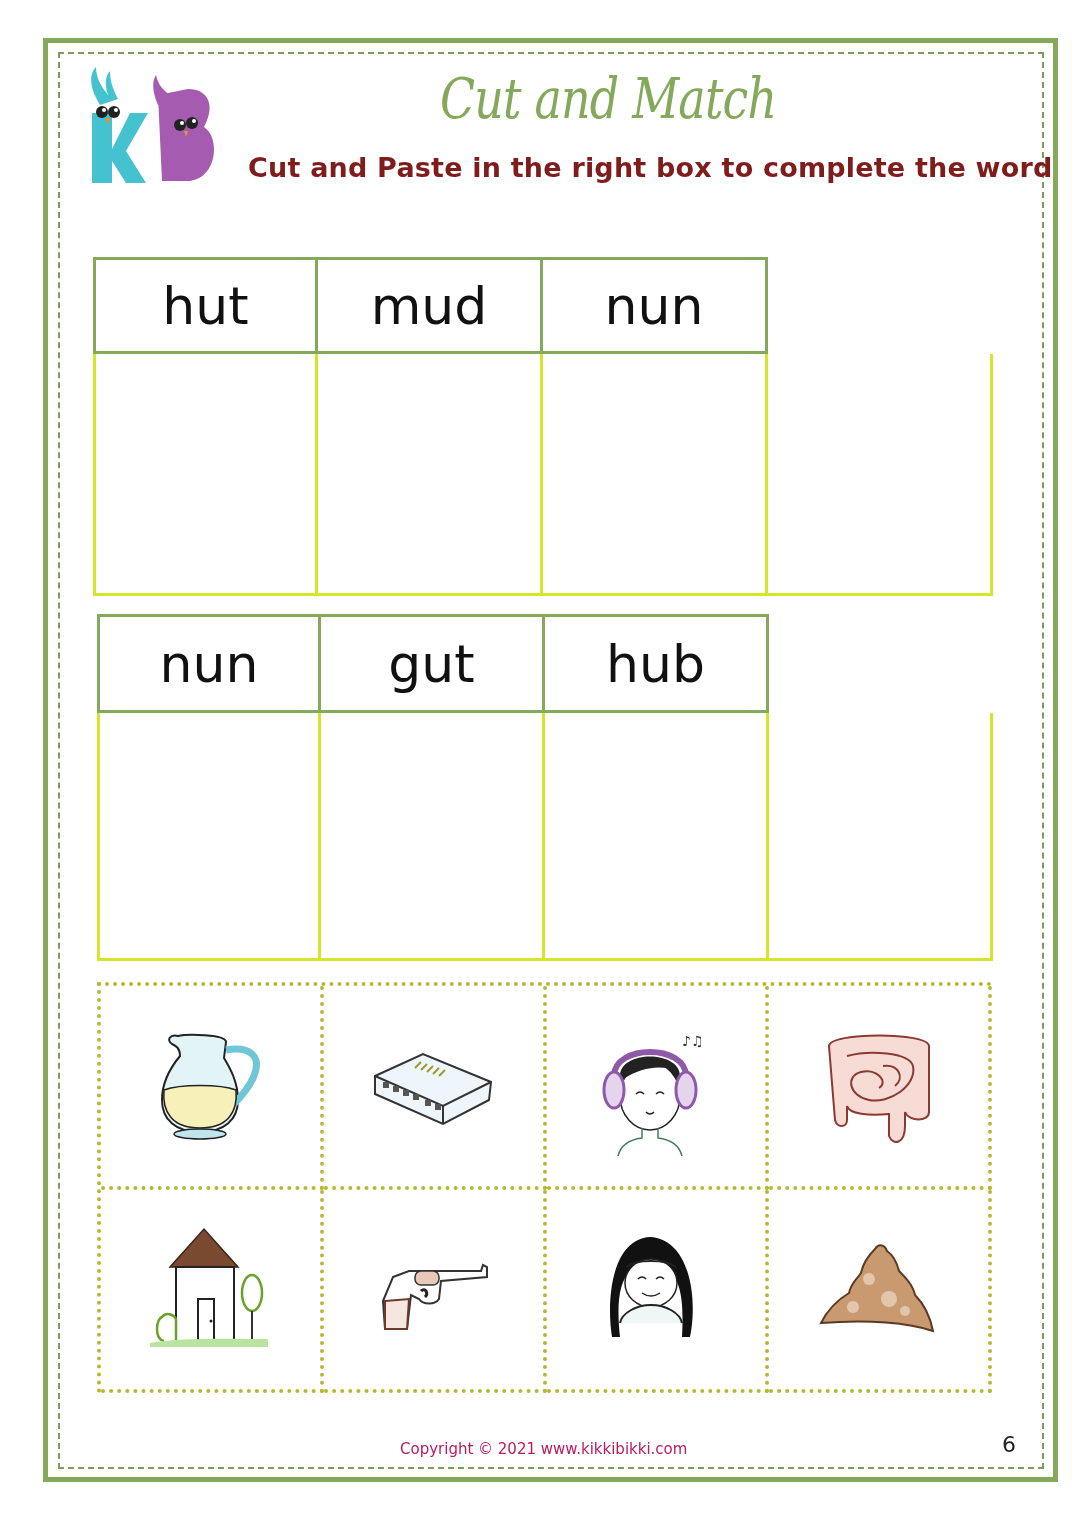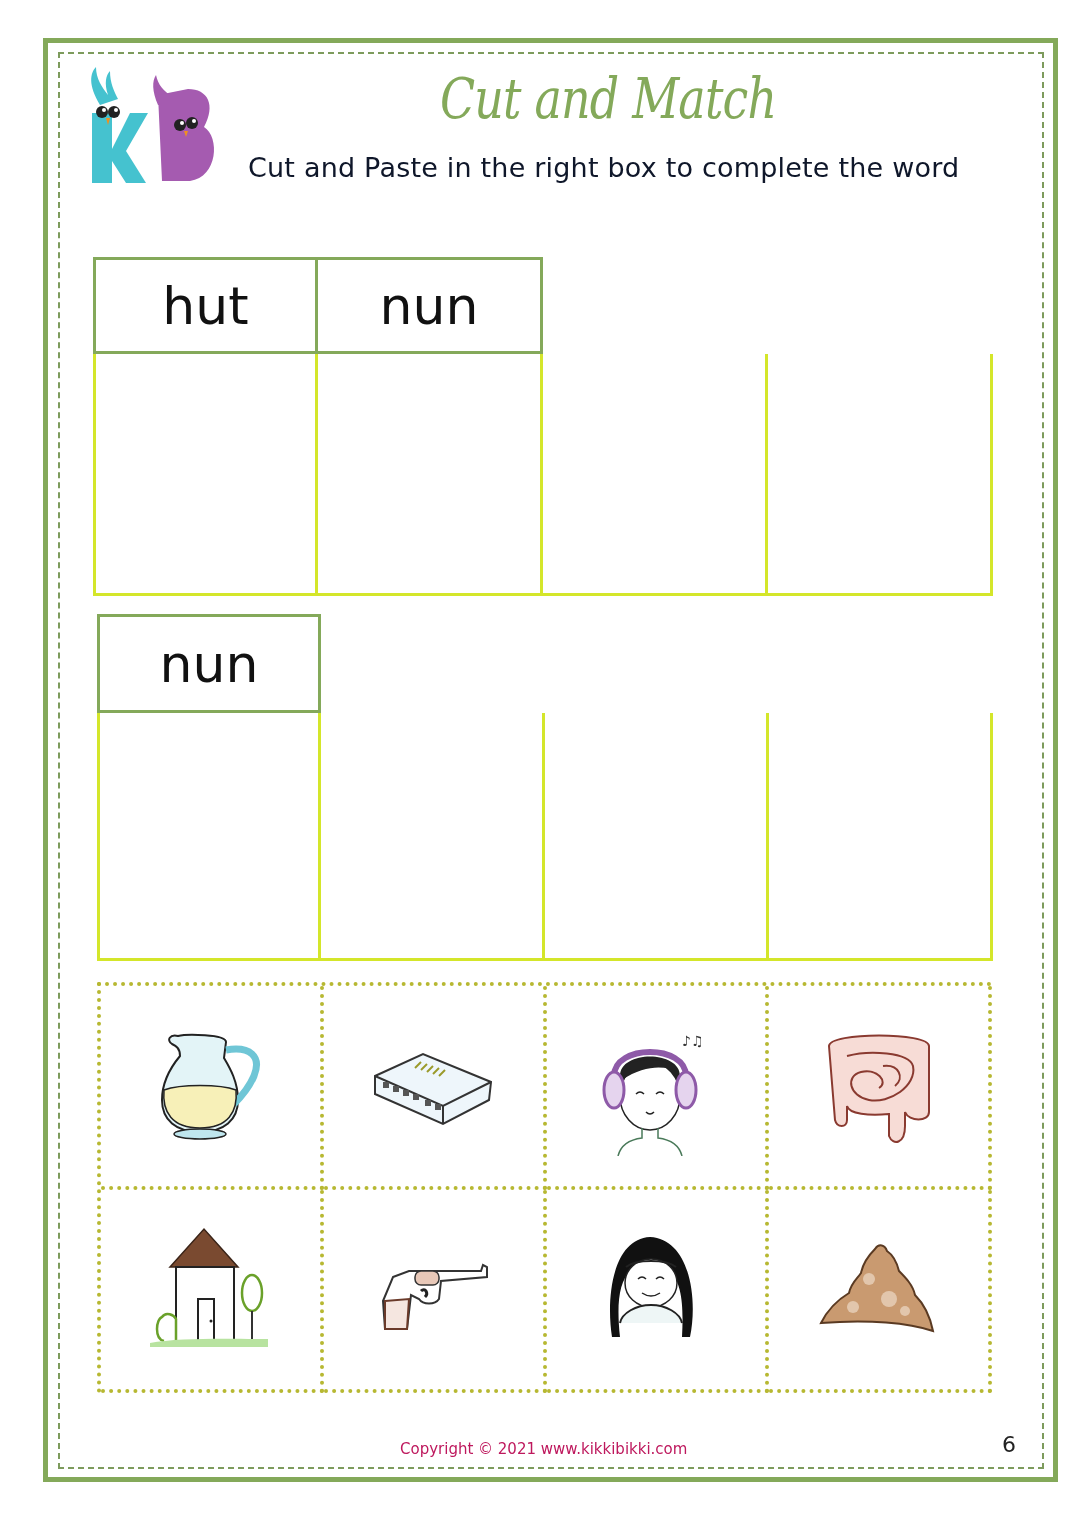--- a/index.html
+++ b/index.html
@@ -3,21 +3,21 @@
 <meta charset="utf-8">
 <style>
   html, body { margin: 0; padding: 0; background: #ffffff; }
   body { width: 1089px; height: 1536px; position: relative; overflow: hidden; font-family: "DejaVu Sans", sans-serif; }
   .frame { position: absolute; left: 43px; top: 38px; width: 1015px; height: 1444px; border: 5px solid #84a95a; box-sizing: border-box; }
   .inner-dash { position: absolute; left: 58px; top: 52px; width: 986px; height: 1417px; box-sizing: border-box;
     border: 2px dashed #7d9b5c; border-style: dashed; }
   .logo { position: absolute; left: 78px; top: 65px; width: 150px; height: 125px; }
   .title { position: absolute; left: 440px; top: 66px; width: 380px; text-align: center; font-family: "DejaVu Serif", serif; font-style: italic;
     font-size: 56px; color: #84a95a; letter-spacing: -1px; transform: scaleX(0.82); transform-origin: left center; white-space: nowrap; }
-  .subtitle { position: absolute; left: 248px; top: 152px; font-size: 27px; color: #0f172a; white-space: nowrap; letter-spacing: 0.2px; }
+  .subtitle { position: absolute; left: 248px; top: 152px; font-size: 27px; color: #7f1d1d; white-space: nowrap; letter-spacing: 0.2px; font-weight: bold; }
   .word-table { position: absolute; display: grid; grid-template-columns: repeat(4, 1fr); }
   .word-cell { box-sizing: border-box; border: 3px solid #84a95a; margin-left: -3px; display: flex; align-items: center; justify-content: center;
     font-size: 52px; color: #111; }
   .word-cell:first-child { margin-left: 0; }
   .answer-row { position: absolute; display: grid; grid-template-columns: repeat(4, 1fr); }
   .answer-cell { box-sizing: border-box; border: 3px solid #d4e62a; border-top: none; margin-left: -3px; }
   .answer-cell:first-child { margin-left: 0; }
   .cut-grid { position: absolute; left: 97px; top: 982px; width: 895px; height: 411px; display: grid;
     grid-template-columns: repeat(4, 1fr); grid-template-rows: repeat(2, 1fr);
     border-top: 4px dotted #b7b832; border-left: 4px dotted #b7b832; box-sizing: border-box; }
@@ -53,31 +53,34 @@
       <circle cx="116" cy="56" r="2" fill="#fff"></circle>
     <path d="M106 66 L110 66 L108 72 Z" fill="#f0901e"></path>
   </svg>
 </div>
 
 <div class="title">Cut and Match</div>
 <div class="subtitle">Cut and Paste in the right box to complete the word</div>
 
 <div class="word-table" style="left:93px; top:257px; width:900px; height:97px;">
   <div class="word-cell">hut</div>
+  <div class="word-cell">mud</div>
   <div class="word-cell">nun</div>
 </div>
 <div class="answer-row" style="left:93px; top:354px; width:900px; height:242px;">
   <div class="answer-cell"></div>
   <div class="answer-cell"></div>
   <div class="answer-cell"></div>
   <div class="answer-cell"></div>
 </div>
 
 <div class="word-table" style="left:97px; top:614px; width:896px; height:99px;">
   <div class="word-cell">nun</div>
+  <div class="word-cell">gut</div>
+  <div class="word-cell">hub</div>
 </div>
 <div class="answer-row" style="left:97px; top:713px; width:896px; height:248px;">
   <div class="answer-cell"></div>
   <div class="answer-cell"></div>
   <div class="answer-cell"></div>
   <div class="answer-cell"></div>
 </div>
 
 <div class="cut-grid">
   <div class="cut-cell">

